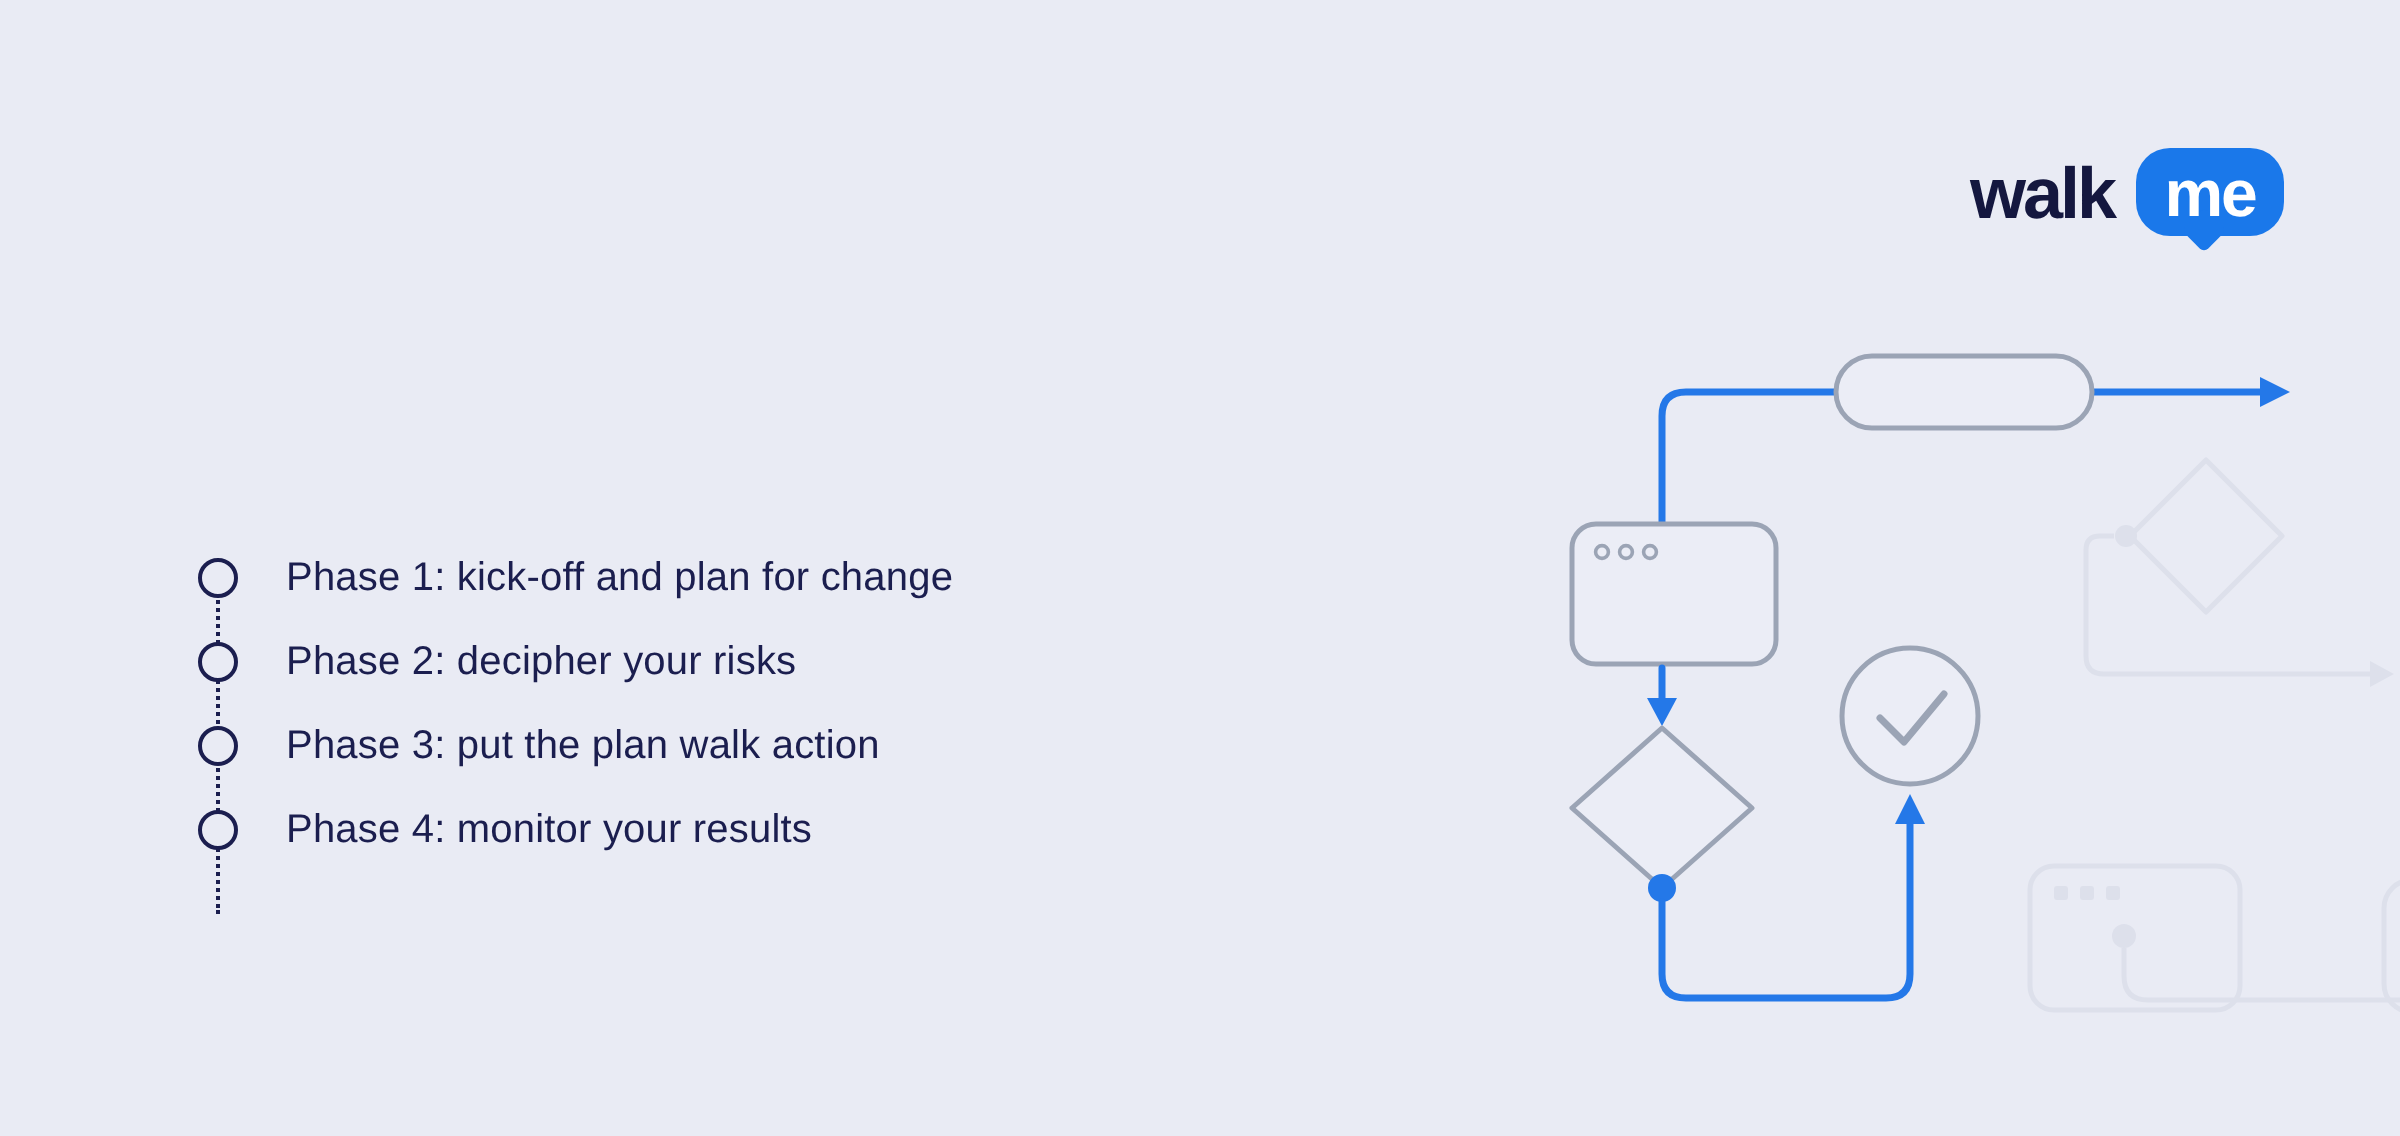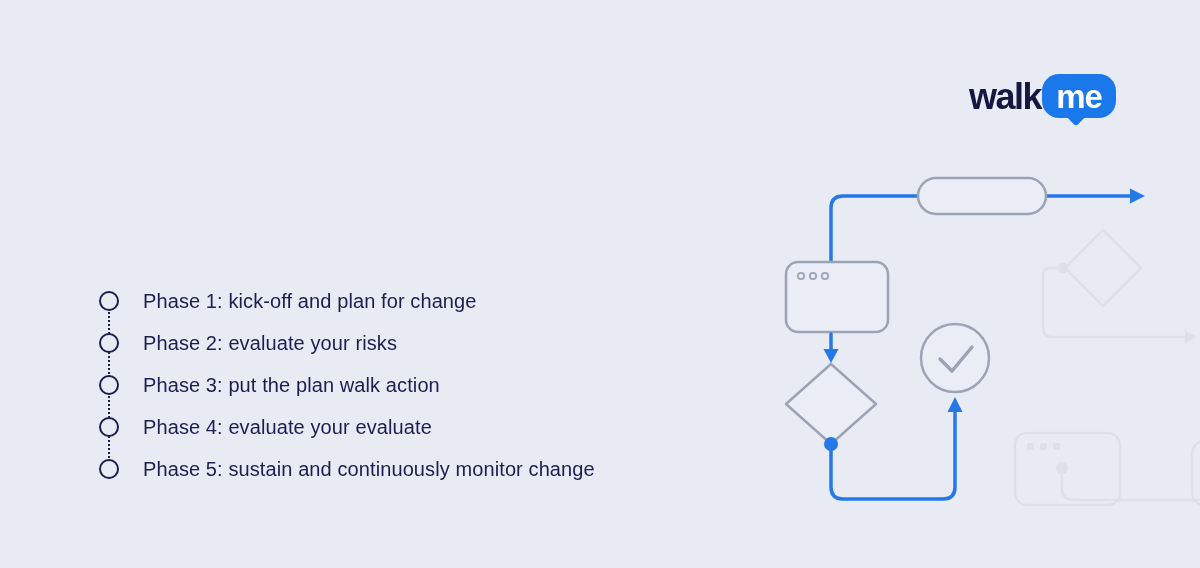--- a/index.html
+++ b/index.html
@@ -35,21 +35,21 @@
     font-size: 41px;
     font-weight: 700;
     line-height: 59px;
     letter-spacing: -0.5px;
   }
 
   
   .phases {
     position: absolute;
     left: 99px;
-    top: 280px;
+    top: 268px;
   }
   .dotline {
     position: absolute;
     left: 9px;
     top: 21px;
     height: 168px;
     width: 0;
     border-left: 2px dotted var(--navy);
   }
   .phase-row {
@@ -83,24 +83,25 @@
     align-items: center;
     height: 46px;
   }
   .logo-walk {
     color: #14173f;
     font-size: 36px;
     font-weight: 700;
     letter-spacing: -1.5px;
     line-height: 1;
     margin-top: 2px;
+    margin-left: 16px;
   }
   .logo-bubble {
     position: relative;
-    margin-left: 1px;
+    margin-left: 11px;
     height: 44px;
     min-width: 74px;
     padding: 16px 13px;
     background: #1a78ea;
     border-radius: 17px;
     display: flex;
     align-items: center;
     justify-content: center;
   }
   .logo-bubble-tail {
@@ -153,33 +154,29 @@
   </div>
 
   <div class="phases">
     <div class="dotline"></div>
     <div class="phase-row">
       <span class="bullet"></span>
       <span class="phase-label">Phase 1: kick-off and plan for change</span>
     </div>
     <div class="phase-row">
       <span class="bullet"></span>
-      <span class="phase-label">Phase 2: evaluate your risks</span>
+      <span class="phase-label">Phase 2: decipher your risks</span>
     </div>
     <div class="phase-row">
       <span class="bullet"></span>
       <span class="phase-label">Phase 3: put the plan walk action</span>
     </div>
     <div class="phase-row">
       <span class="bullet"></span>
-      <span class="phase-label">Phase 4: evaluate your evaluate</span>
-    </div>
-    <div class="phase-row">
-      <span class="bullet"></span>
-      <span class="phase-label">Phase 5: sustain and continuously monitor change</span>
+      <span class="phase-label">Phase 4: monitor your results</span>
     </div>
   </div>
 
   <svg class="flowchart" viewBox="740 150 500 418" aria-hidden="true">
 
     <g>
       <path class="stroke-faint" d="M 1103 230 L 1141 268 L 1103 306 L 1065 268 Z"></path>
       <path class="stroke-faint" d="M 1057 268 L 1050 268 Q 1043 268 1043 275 L 1043 328 Q 1043 337 1052 337 L 1186 337"></path>
       <polygon class="fill-faint" points="1185,330.5 1185,343.5 1197,337"></polygon>
       <circle class="fill-faint" cx="1063" cy="268" r="5.5"></circle>

